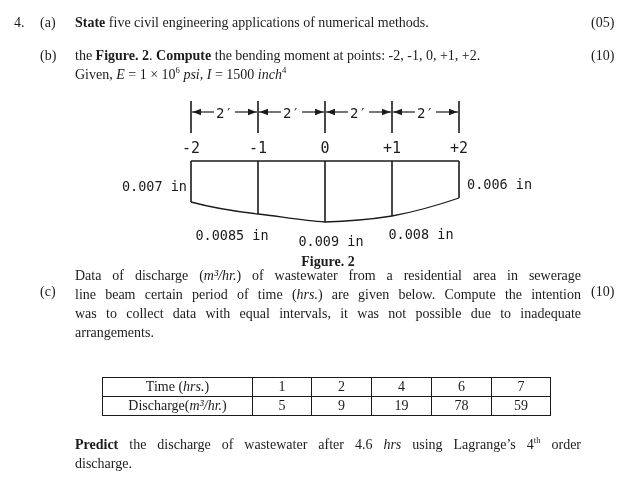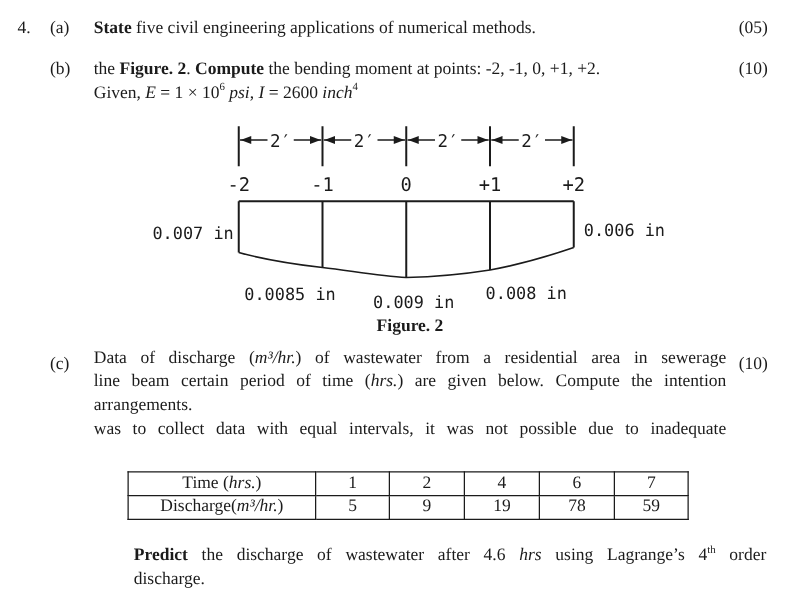--- a/index.html
+++ b/index.html
@@ -38,21 +38,21 @@
 
   <div class="abs line" style="left:14px; top:13px;">4.</div>
   <div class="abs line" style="left:40px; top:13px;">(a)</div>
   <div class="abs line tblock" style="left:75px; top:13px;"><span class="b">State</span><span> five civil engineering applications of numerical methods.</span></div>
   <div class="abs line marks" style="top:13px;">(05)</div>
 
   <div class="abs line" style="left:40px; top:46px;">(b)</div>
   <div class="abs line marks" style="top:46px;">(10)</div>
   <div class="abs tblock" style="left:75px; top:46px;">
     <span class="line"><span>the </span><span class="b">Figure. 2</span><span>. </span><span class="b">Compute</span><span> the bending moment at points: -2, -1, 0, +1, +2.</span></span>
-    <span class="line"><span>Given, </span><span class="it">E</span><span> = 1 × 10</span><sup>6</sup><span class="it"> psi</span><span>,  </span><span class="it">I</span><span> = 2600 </span><span class="it">inch</span><sup>4</sup></span>
+    <span class="line"><span>Given, </span><span class="it">E</span><span> = 1 × 10</span><sup>6</sup><span class="it"> psi</span><span>,  </span><span class="it">I</span><span> = 1500 </span><span class="it">inch</span><sup>4</sup></span>
   </div>
 
   <svg class="abs" style="left:95px; top:96px;" width="470" height="154" viewBox="0 0 470 154">
 
     <g stroke-width="1.6">
       <line x1="96" y1="5" x2="96" y2="37"></line>
       <line x1="163" y1="5" x2="163" y2="37"></line>
       <line x1="230" y1="5" x2="230" y2="37"></line>
       <line x1="297" y1="5" x2="297" y2="37"></line>
       <line x1="364" y1="5" x2="364" y2="37"></line>
@@ -100,25 +100,25 @@
     <text class="figtext" x="92" y="95" text-anchor="end">0.007 in</text>
     <text class="figtext" x="372" y="93" text-anchor="start">0.006 in</text>
     <text class="figtext" x="137" y="144" text-anchor="middle">0.0085 in</text>
     <text class="figtext" x="236" y="150" text-anchor="middle">0.009 in</text>
     <text class="figtext" x="326" y="143" text-anchor="middle">0.008 in</text>
   </svg>
   <div class="abs line caption tblock" style="left:75px; top:252px;">Figure. 2</div>
 
   <div class="abs line" style="left:40px; top:282px;">(c)</div>
   <div class="abs line marks" style="top:282px;">(10)</div>
-  <div class="abs tblock" style="left:75px; top:277px;">
+  <div class="abs tblock" style="left:75px; top:266px;">
     <span class="line jline"><span>Data of discharge (</span><span class="it">m³/hr.</span><span>) of wastewater from a residential area in sewerage</span></span>
     <span class="line jline"><span>line beam certain period of time (</span><span class="it">hrs.</span><span>) are given below. Compute the intention</span></span>
+    <span class="line jline">was to collect data with equal intervals, it was not possible due to inadequate</span>
     <span class="line">arrangements.</span>
-    <span class="line jline">was to collect data with equal intervals, it was not possible due to inadequate</span>
   </div>
 
   <table class="datatbl abs" style="left:102px; top:377px;padding-left:37px;">
     <colgroup>
       <col style="width:150px">
         <col style="width:59px">
         <col style="width:60px">
         <col style="width:60px">
         <col style="width:60px">
         <col style="width:59px">
@@ -136,18 +136,18 @@
       <td><span>Discharge(</span><span class="it">m³/hr.</span><span>)</span></td>
       <td>5</td>
       <td>9</td>
       <td>19</td>
       <td>78</td>
       <td>59</td>
     </tr>
   </tbody>
     </table>
 
-  <div class="abs tblock" style="left:75px; top:435px;margin-left:32px;">
+  <div class="abs tblock" style="left:75px; top:435px;">
     <span class="line jline"><span class="b">Predict</span><span> the discharge of wastewater after 4.6 </span><span class="it">hrs</span><span> using Lagrange’s 4</span><sup>th</sup><span> order</span></span>
     <span class="line">discharge.</span>
   </div>
 
 </div>
 
 </body></html>

